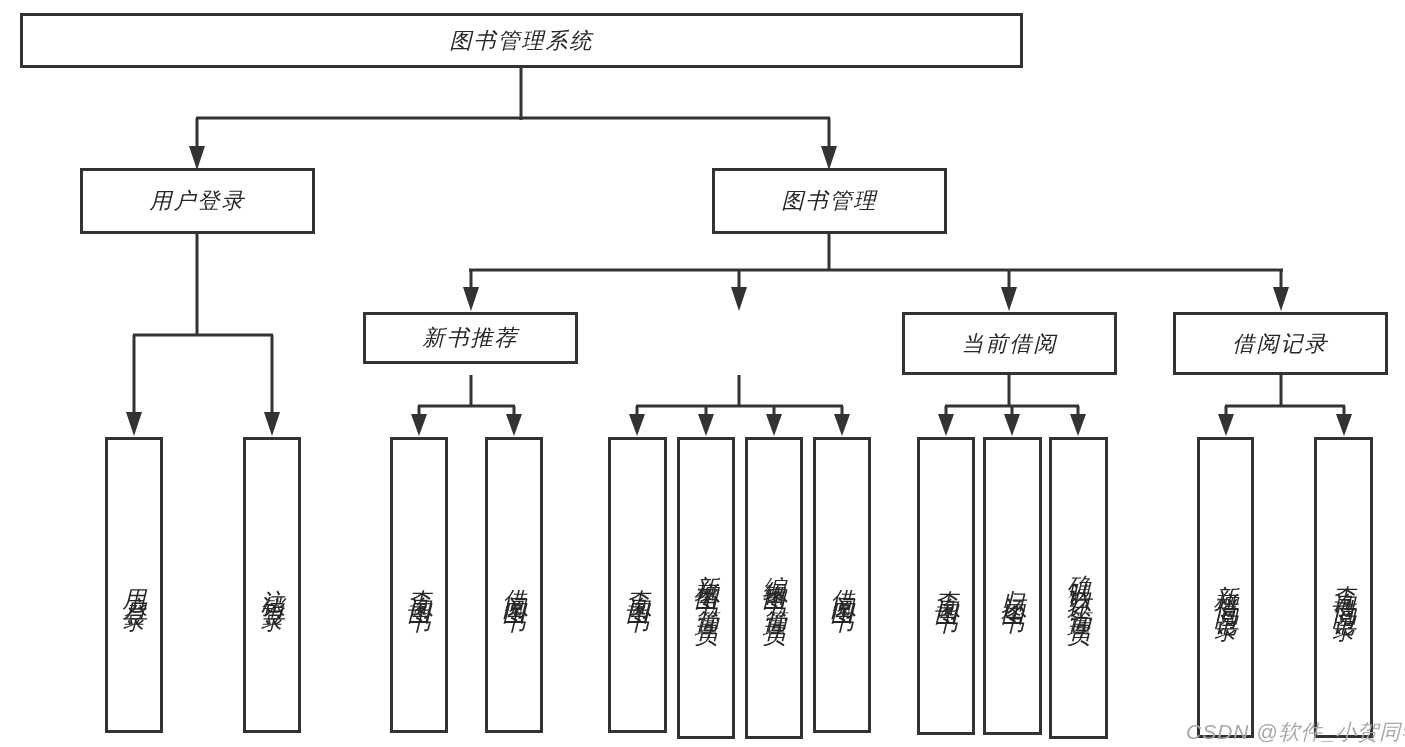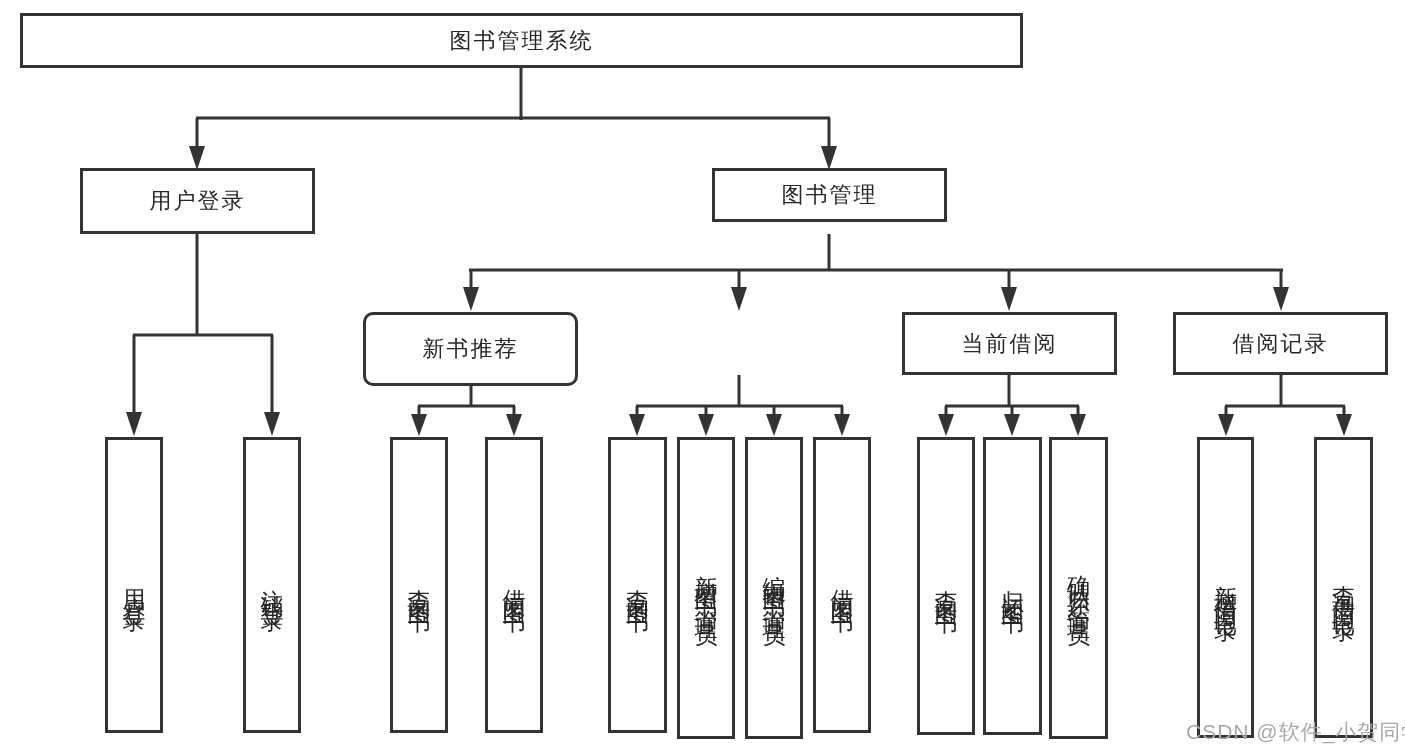--- a/index.html
+++ b/index.html
@@ -3,20 +3,21 @@
 <meta charset="utf-8">
 <style>
   html, body { margin: 0; padding: 0; background: #ffffff; }
   .stage {
     position: relative;
     width: 1405px;
     height: 747px;
     background: #ffffff;
     font-family: "Liberation Sans", "DejaVu Sans", sans-serif;
     overflow: hidden;
+    font-style: italic;
   }
   .connectors {
     position: absolute;
     left: 0; top: 0;
     width: 1405px; height: 747px;
     z-index: 1;
   }
   .connectors line { stroke: #333333; stroke-width: 3; }
   .connectors polygon { fill: #333333; }
   .node {
@@ -33,22 +34,22 @@
   .node.h { font-size: 22px; letter-spacing: 2px; }
   .node.leaf {
     writing-mode: vertical-rl;
     text-orientation: mixed;
     font-size: 23px;
     letter-spacing: 7px;
     line-height: 1;
   }
   .root  { left: 20px;  top: 13px;  width: 1003px; height: 55px; }
   .n-ul  { left: 80px;  top: 168px; width: 235px;  height: 66px; }
-  .n-bm  { left: 712px; top: 168px; width: 235px;  height: 54px; }
-  .n-nb  { left: 363px; top: 312px; width: 215px;  height: 74px; border-radius: 10px; }
+  .n-bm  { left: 712px; top: 168px; width: 235px;  height: 66px; }
+  .n-nb  { left: 363px; top: 312px; width: 215px;  height: 52px; }
   .n-bb  { left: 632px; top: 312px; width: 215px;  height: 63px; }
   .n-cb  { left: 902px; top: 312px; width: 215px;  height: 63px; }
   .n-br  { left: 1173px;top: 312px; width: 215px;  height: 63px; }
   .lf1  { left: 105px;  top: 437px; width: 58px; height: 296px; }
   .lf2  { left: 243px;  top: 437px; width: 58px; height: 296px; }
   .lf3  { left: 390px;  top: 437px; width: 58px; height: 296px; }
   .lf4  { left: 485px;  top: 437px; width: 58px; height: 296px; }
   .lf5  { left: 608px;  top: 437px; width: 59px; height: 296px; }
   .lf6  { left: 677px;  top: 437px; width: 58px; height: 302px; }
   .lf7  { left: 745px;  top: 437px; width: 58px; height: 302px; }

